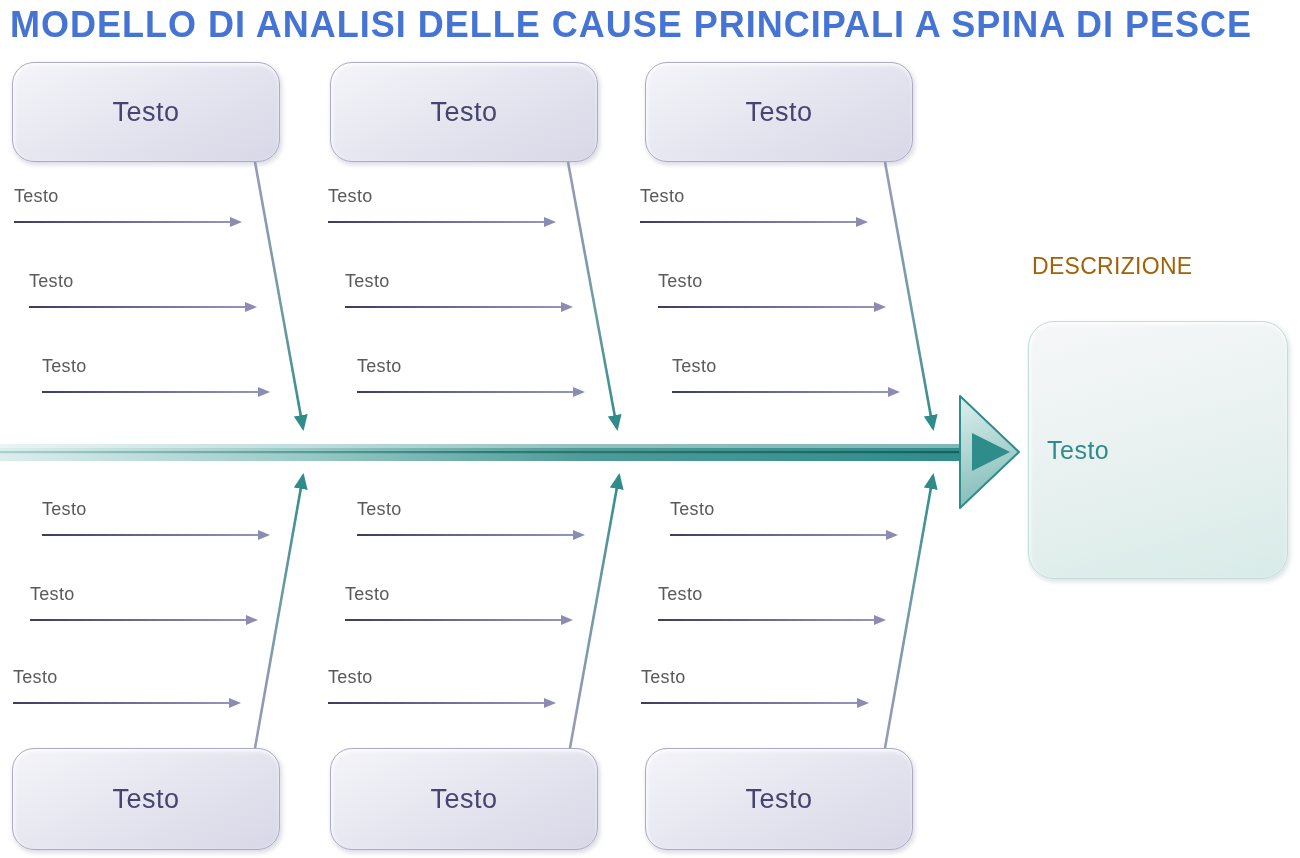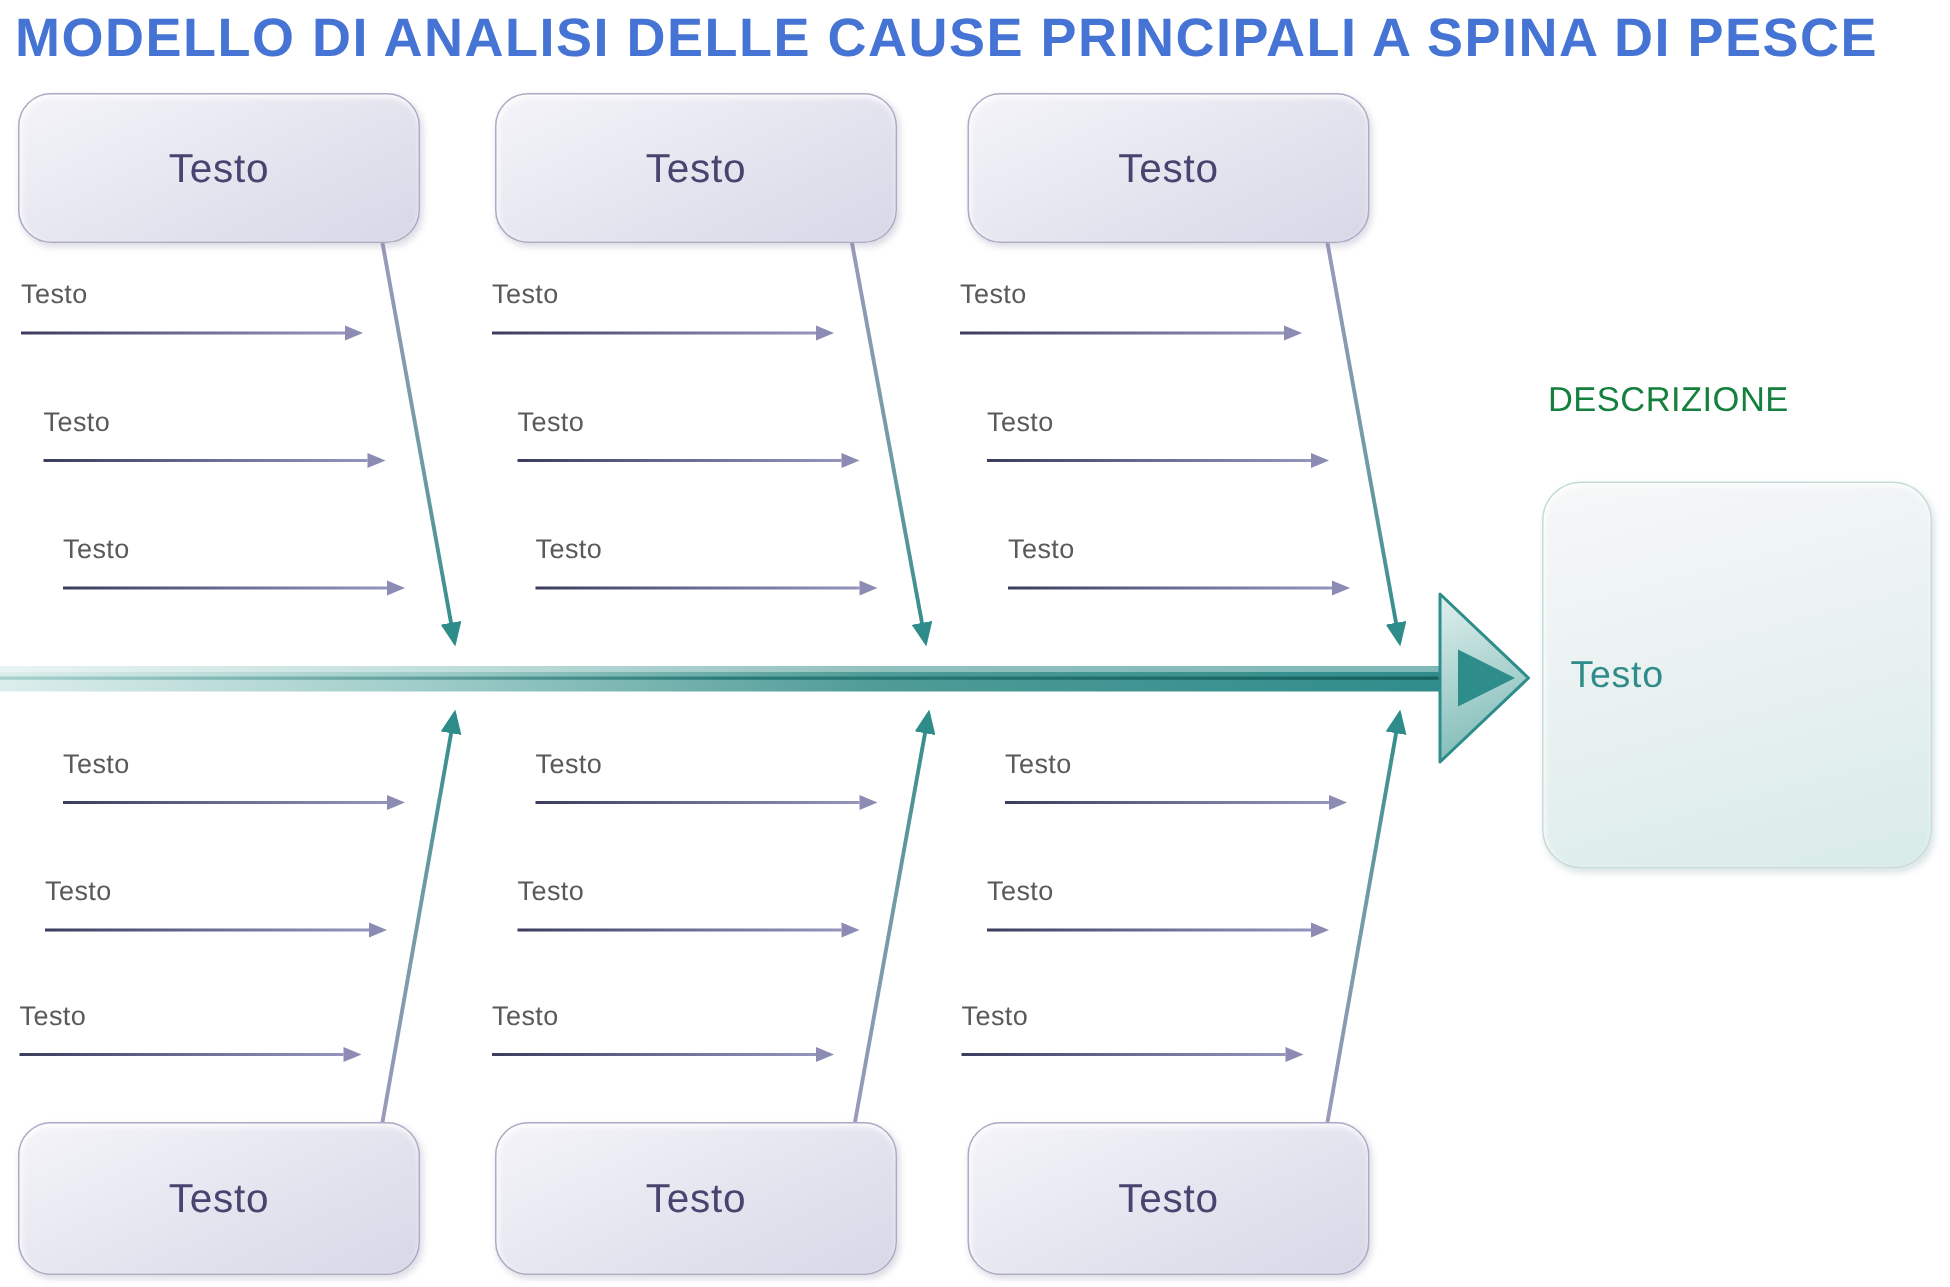--- a/index.html
+++ b/index.html
@@ -36,21 +36,21 @@
     background:linear-gradient(90deg,#3C3C5F 0%,#6F6F96 55%,#9494BC 100%);
   }
   .cause-line .arrow-head{
     position:absolute;right:-12px;top:-4px;width:0;height:0;
     border-top:5px solid transparent;border-bottom:5px solid transparent;
     border-left:12px solid #8B8BB3;
   }
 
   .problem-heading{
     position:absolute;left:1032px;top:252px;
-    font-size:23px;line-height:29px;color:#15803d;letter-spacing:.3px;
+    font-size:23px;line-height:29px;color:#a16207;letter-spacing:.3px;
   }
   .problem-box{
     position:absolute;left:1028px;top:321px;width:258px;height:256px;
     border-radius:26px;
     background:linear-gradient(165deg,#F6F7F8 0%,#EAF2F1 45%,#D8EBE8 100%);
     border:1px solid #C5DBD9;
     box-shadow:inset 1px 2px 4px rgba(255,255,255,.95), 1.5px 2.5px 4px rgba(140,170,168,.30);
     display:flex;align-items:center;
   }
   .problem-box-label{

